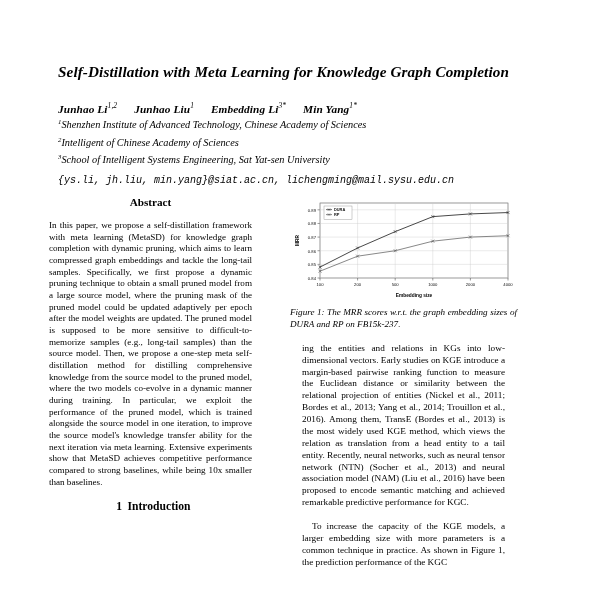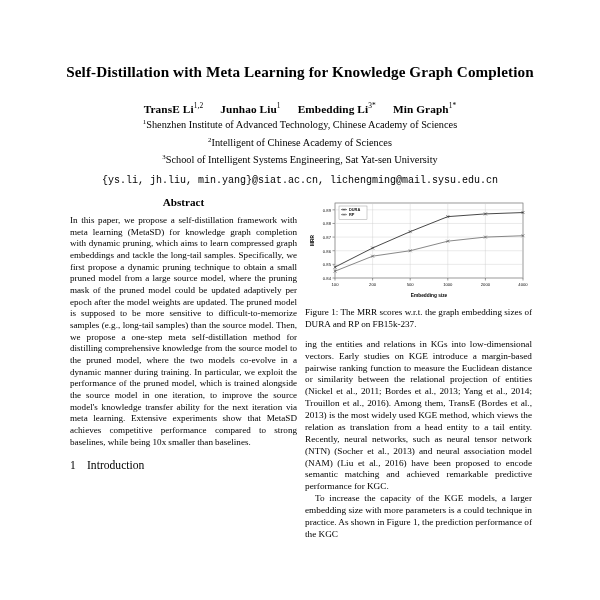--- a/index.html
+++ b/index.html
@@ -18,21 +18,21 @@
     position: relative;
     width: 600px;
     height: 600px;
     padding: 0;
     box-sizing: border-box;
   }
 
   
   .titleblock {
     padding: 62px 58px 0 58px;
-    text-align: center;
+    font-style: italic;
   }
   .paper-title {
     font-size: 15.2px;
     font-weight: bold;
     line-height: 1.25;
     letter-spacing: 0.1px;
     margin: 0;
   }
   .authors {
     margin-top: 22px;
@@ -61,53 +61,53 @@
   }
 
   
   .columns {
     position: absolute;
     top: 196px;
     left: 0;
     width: 600px;
     height: 404px;
     display: flex;
-    gap: 8px;
-    padding: 0 70px;
+    gap: 26px;
+    padding: 0 37px;
     box-sizing: border-box;
   }
   .col {
     width: 227px;
     flex: 0 0 227px;
     position: relative;
   }
 
   .section-head {
     font-size: 11.2px;
     font-weight: bold;
     text-align: center;
     margin: 0 0 7px 0;
   }
   .section-head-left {
     font-size: 11.6px;
-    font-weight: normal;
-    text-align: left;
+    font-weight: bold;
+    text-align: center;
     margin: 11px 0 6px 0;
   }
   .section-head-left .num {
     display: inline-block;
     width: 17px;
   }
 
   p.body {
     font-size: 9.25px;
     line-height: 1.285;
     text-align: justify;
     text-justify: inter-word;
-    margin: 0;
+    margin: 12px;
     hyphens: none;
     word-spacing: -0.1px;
   }
   p.body + p.body { text-indent: 10px; }
   p.abs { font-size: 9.1px; line-height: 1.285; }
 
   
   .figure {
     margin: 0 0 8px 0;
   }
@@ -116,32 +116,33 @@
     height: 104px;
     position: relative;
     background: #ffffff;
   }
   .chart-svg { display: block; }
   .fig-caption {
     font-size: 9.15px;
     line-height: 1.3;
     text-align: justify;
     margin: 7px 0 0 0;
+    font-style: italic;
   }
 </style>
 </head>
 <body>
 
 <div class="page">
 
   <div class="titleblock">
     <h1 class="paper-title">Self-Distillation with Meta Learning for Knowledge Graph Completion</h1>
 
     <div class="authors">
-      <span class="au"><span>TransE Li</span><sup>1,2</sup></span><span class="gap"></span><span class="au"><span>Junhao Liu</span><sup>1</sup></span><span class="gap"></span><span class="au"><span>Embedding Li</span><sup>3*</sup></span><span class="gap"></span><span class="au"><span>Min Graph</span><sup>1*</sup></span>
+      <span class="au"><span>Junhao Li</span><sup>1,2</sup></span><span class="gap"></span><span class="au"><span>Junhao Liu</span><sup>1</sup></span><span class="gap"></span><span class="au"><span>Embedding Li</span><sup>3*</sup></span><span class="gap"></span><span class="au"><span>Min Yang</span><sup>1*</sup></span>
     </div>
 
     <div class="affil"><sup>1</sup><span>Shenzhen Institute of Advanced Technology, Chinese Academy of Sciences</span></div>
     <div class="affil"><sup>2</sup><span>Intelligent of Chinese Academy of Sciences</span></div>
     <div class="affil"><sup>3</sup><span>School of Intelligent Systems Engineering, Sat Yat-sen University</span></div>
 
     <div class="emails">{ys.li, jh.liu, min.yang}@siat.ac.cn, lichengming@mail.sysu.edu.cn</div>
   </div>
 
   <div class="columns">
@@ -255,17 +256,17 @@
               <line x1="36" y1="18.6" x2="42" y2="18.6" stroke="#555555" stroke-width="0.7"></line>
               <line x1="37.8" y1="17.400000000000002" x2="40.2" y2="19.8" stroke="#555555" stroke-width="0.55"></line>
               <line x1="37.8" y1="19.8" x2="40.2" y2="17.400000000000002" stroke="#555555" stroke-width="0.55"></line>
               <text x="44" y="20.1" font-size="3.9" font-weight="bold" font-family="&quot;Liberation Sans&quot;, sans-serif" fill="#111">RP</text>
             </svg>
         </div>
         <p class="fig-caption">Figure 1: The MRR scores w.r.t. the graph embedding sizes of DURA and RP on FB15k-237.</p>
       </div>
 
       <p class="body">ing the entities and relations in KGs into low-dimensional vectors. Early studies on KGE introduce a margin-based pairwise ranking function to measure the Euclidean distance or similarity between the relational projection of entities (Nickel et al., 2011; Bordes et al., 2013; Yang et al., 2014; Trouillon et al., 2016). Among them, TransE (Bordes et al., 2013) is the most widely used KGE method, which views the relation as translation from a head entity to a tail entity. Recently, neural networks, such as neural tensor network (NTN) (Socher et al., 2013) and neural association model (NAM) (Liu et al., 2016) have been proposed to encode semantic matching and achieved remarkable predictive performance for KGC.</p>
-      <p class="body">To increase the capacity of the KGE models, a larger embedding size with more parameters is a could technique in practice.  As shown in Figure 1, the prediction performance of the KGC</p>
+      <p class="body">To increase the capacity of the KGE models, a larger embedding size with more parameters is a common technique in practice.  As shown in Figure 1, the prediction performance of the KGC</p>
     </div>
 
   </div>
 </div>
 
 </body></html>

